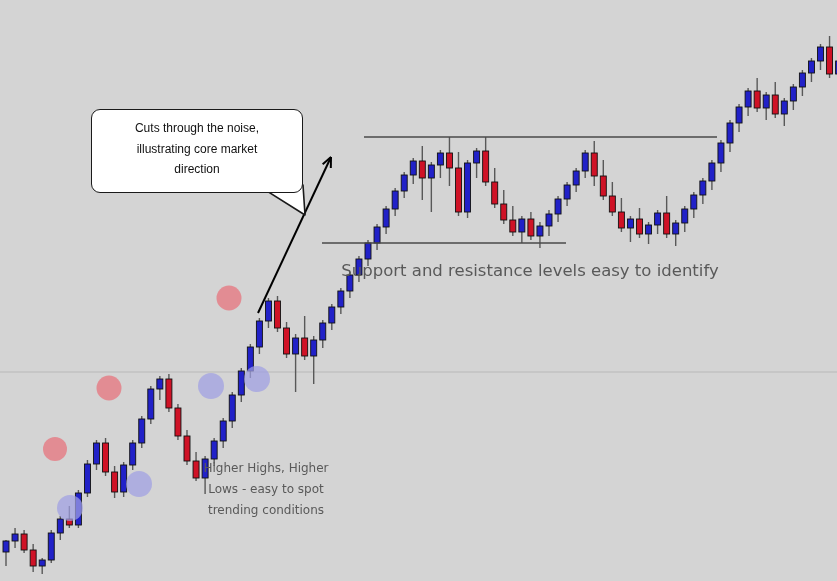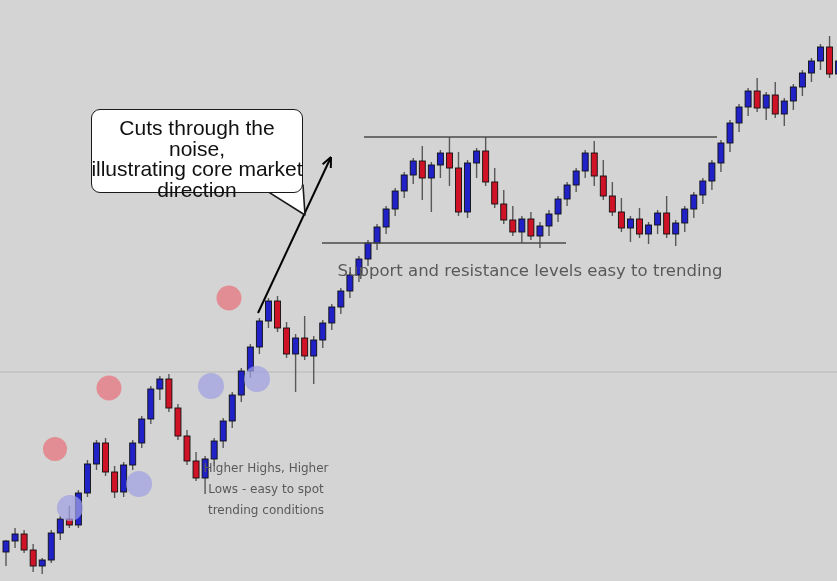--- a/index.html
+++ b/index.html
@@ -62,21 +62,21 @@
     border-radius: 9px;
   }
   #callout-text {
     position: absolute;
     left: 0;
     top: 9px;
     width: 100%;
     text-align: center;
     color: #111111;
     font-family: "Liberation Sans", sans-serif;
-    font-size: 21px;
+    font-size: 12px;
     line-height: 20.5px;
     white-space: pre-line;
   }
 </style>
 </head>
 <body>
 
 <div id="app">
 
   <svg id="chart-svg" viewBox="0 0 837 581" xmlns="http://www.w3.org/2000/svg">
@@ -581,19 +581,19 @@
       </g>
   </svg>
 
   <div id="callout">
     <div id="callout-box"></div>
     <div id="callout-text">Cuts through the noise,
 illustrating core market
 direction</div>
   </div>
 
-  <div class="annotation-text" id="sr-label">Support and resistance levels easy to trending</div>
+  <div class="annotation-text" id="sr-label">Support and resistance levels easy to identify</div>
 
   <div class="annotation-text" id="hh-label">Higher Highs, Higher
 Lows - easy to spot
 trending conditions</div>
 
 </div>
 
 </body></html>

